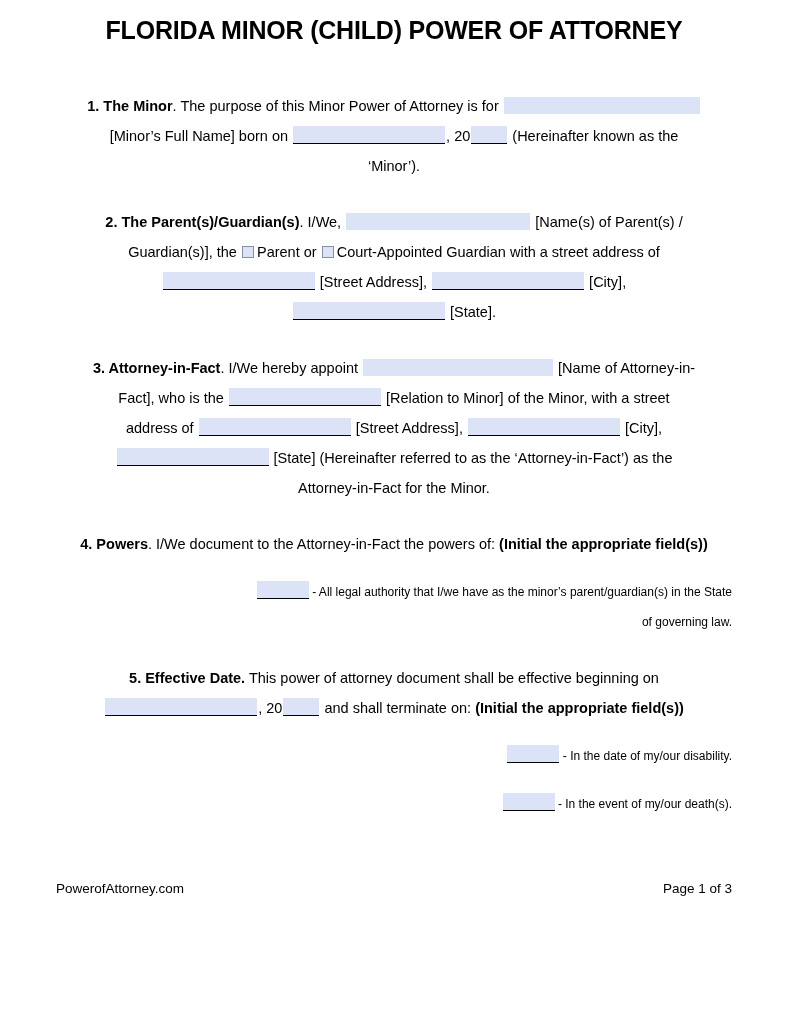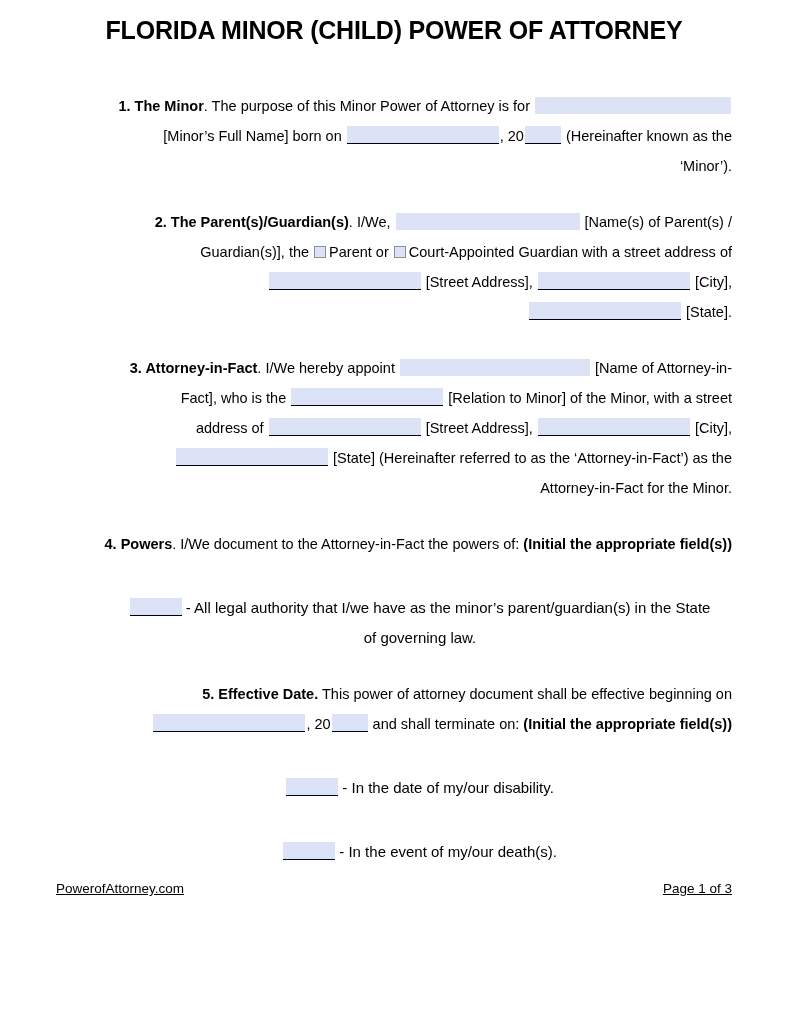--- a/index.html
+++ b/index.html
@@ -27,21 +27,21 @@
     font-size: 25px;
     font-weight: bold;
     letter-spacing: -0.2px;
     margin: 6px 0 0 0;
     line-height: 1.15;
   }
   .section {
     font-size: 14.5px;
     line-height: 30px;
     margin-top: 26px;
-    text-align: right;
+    text-align: center;
   }
   .section.first { margin-top: 46px; }
   .sec-label { font-weight: bold; }
   .fill {
     display: inline-block;
     background: #dde3f7;
     border: none;
     vertical-align: baseline;
     height: 17px;
     margin: 0 1px -3px 1px;
@@ -58,44 +58,43 @@
     display: inline-block;
     width: 10px;
     height: 10px;
     border: 1px solid #8a8fa8;
     background: #dde3f7;
     vertical-align: baseline;
     margin: 0 3px -1px 1px;
   }
   .italic { font-weight: bold; }
   .opt-row {
-    font-size: 15px;
+    font-size: 12px;
     line-height: 30px;
-    margin-top: 34px;
+    margin-top: 18px;
     padding-left: 52px;
-    text-align: center;
+    text-align: right;
   }
   .opt-initial {
     display: inline-block;
     width: 52px;
     height: 17px;
     background: #dde3f7;
     border-bottom: 1px solid #000;
     vertical-align: baseline;
     margin-bottom: -3px;
   }
   .footer {
     position: absolute;
     left: 56px;
     right: 56px;
     bottom: 20px;
     display: flex;
     justify-content: space-between;
     font-size: 13.5px;
-    text-decoration: underline;
   }
   .footer .brand { font-weight: normal; }
 </style>
 </head>
 <body>
 
 <div class="page">
 
   <h1 class="doc-title">FLORIDA MINOR (CHILD) POWER OF ATTORNEY</h1>
 

